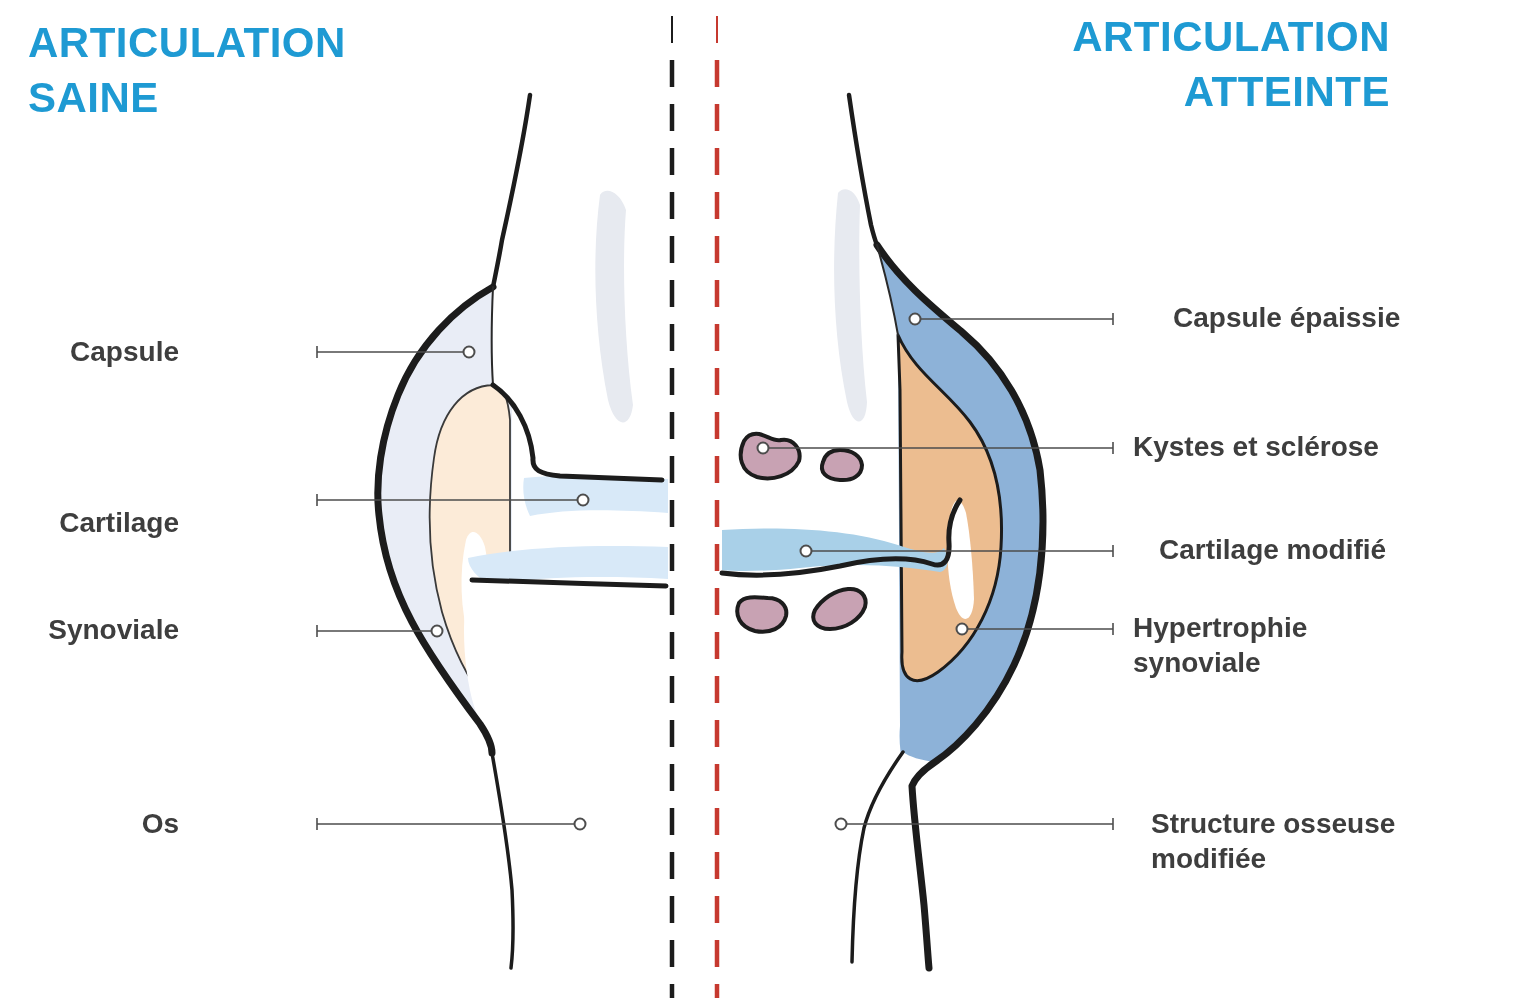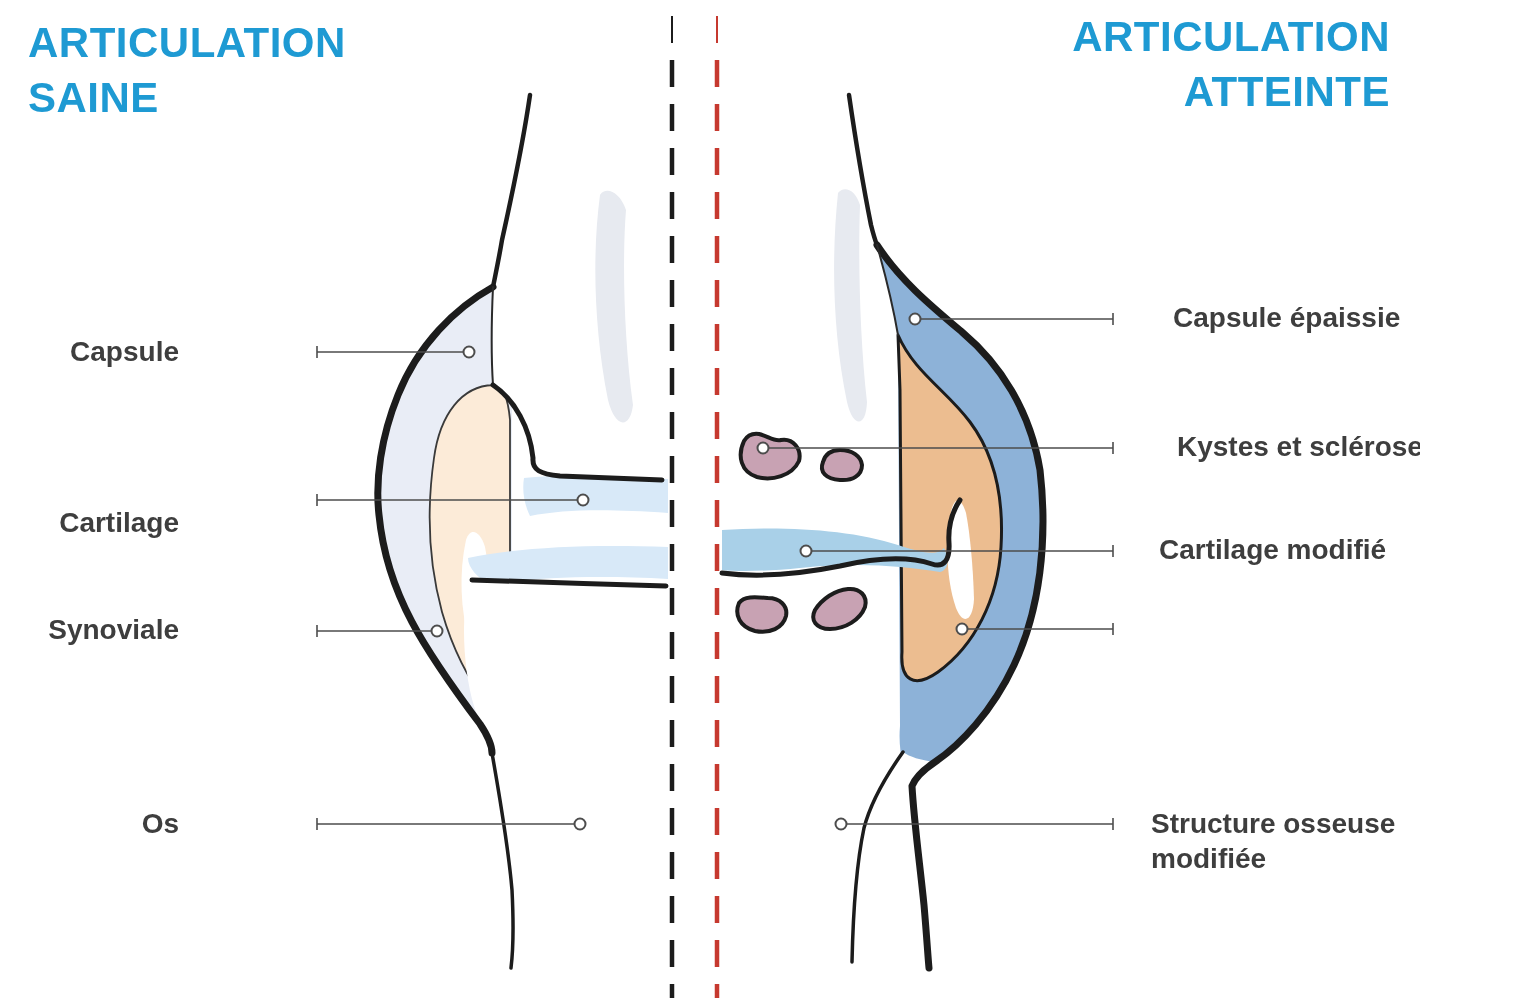--- a/index.html
+++ b/index.html
@@ -17,21 +17,21 @@
   .lbl{
     position:absolute;font-weight:bold;font-size:28px;line-height:1.25;
     color:#3e3e3e;white-space:nowrap;
   }
   .lbl.wrap{white-space:normal;}
   .lbl-capsule{right:1241px;top:334px;}
   .lbl-cartilage{right:1241px;top:505px;}
   .lbl-synoviale{right:1241px;top:612px;text-align:center;}
   .lbl-os{right:1241px;top:806px;}
   .lbl-capsule-epaissie{left:1133px;top:300px;margin-left:40px;}
-  .lbl-kystes{left:1133px;top:429px;margin-left:44px;}
+  .lbl-kystes{left:1133px;top:429px;}
   .lbl-cartilage-modifie{left:1159px;top:532px;}
   .lbl-hypertrophie{left:1133px;top:610px;width:270px;}
   .lbl-structure{left:1133px;top:806px;width:310px;margin-left:18px;}
 </style>
 </head>
 <body>
 
 <div class="canvas">
 
   <svg class="art-svg" width="1536" height="998" viewBox="0 0 1536 998">
@@ -186,14 +186,15 @@
   <div class="title title-right">ARTICULATION ATTEINTE</div>
 
   <div class="lbl lbl-capsule">Capsule</div>
   <div class="lbl lbl-cartilage">Cartilage</div>
   <div class="lbl lbl-synoviale">Synoviale</div>
   <div class="lbl lbl-os">Os</div>
 
   <div class="lbl lbl-capsule-epaissie">Capsule épaissie</div>
   <div class="lbl lbl-kystes">Kystes et sclérose</div>
   <div class="lbl lbl-cartilage-modifie">Cartilage modifié</div>
+  <div class="lbl wrap lbl-hypertrophie">Hypertrophie synoviale</div>
   <div class="lbl wrap lbl-structure">Structure osseuse modifiée</div>
 </div>
 
 </body></html>

